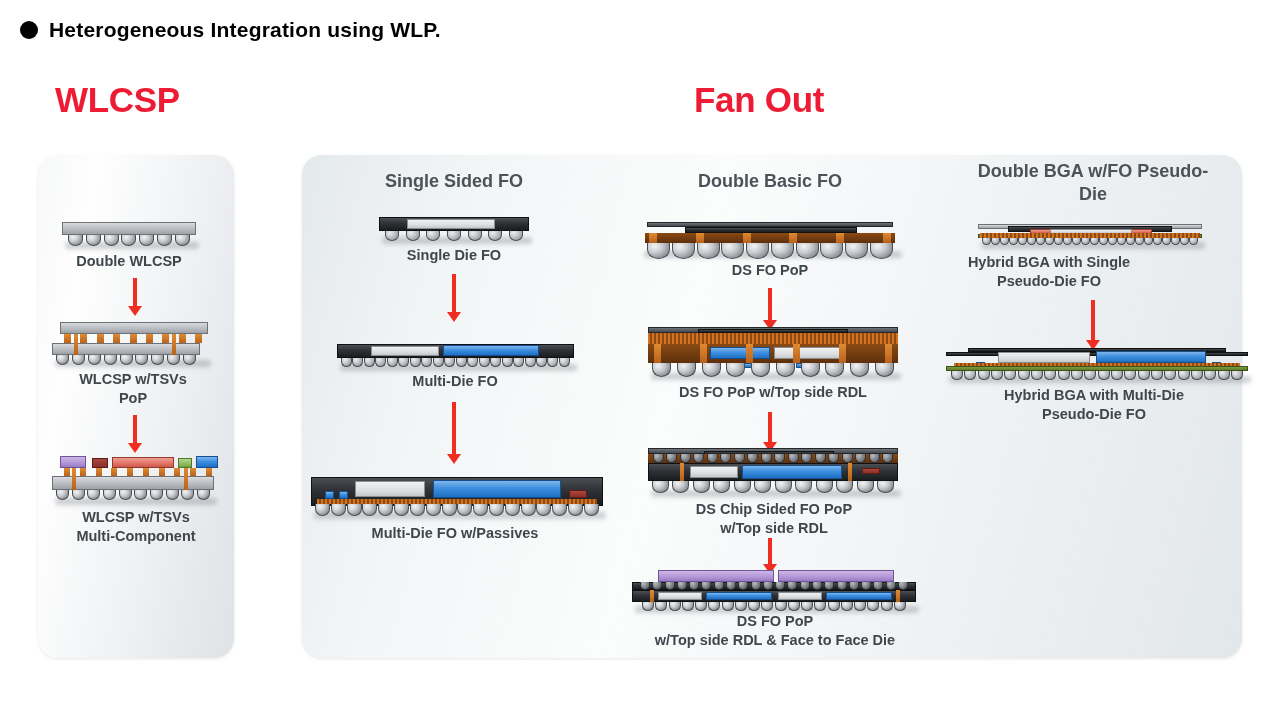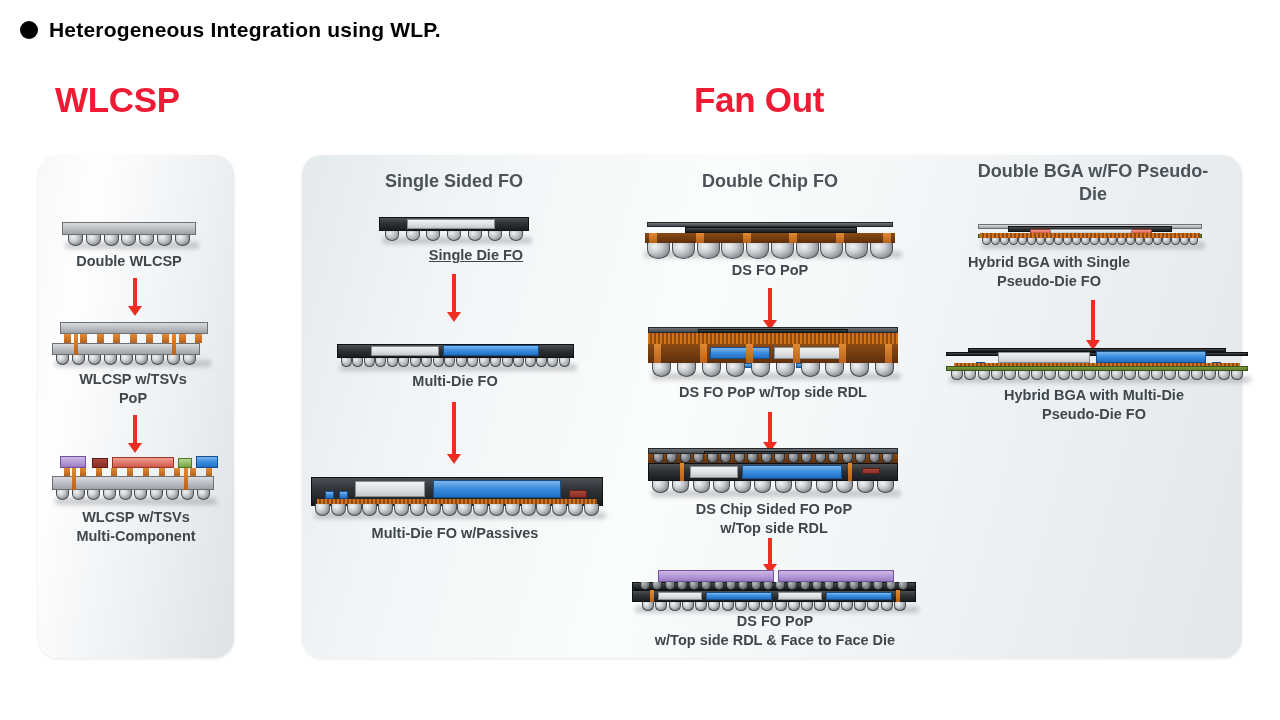--- a/index.html
+++ b/index.html
@@ -200,21 +200,21 @@
   <div class="balls" style="left:6px;top:14px;width:138px;">
     <i class="ball-sm" style="width:12px;height:9px;"></i>
       <i class="ball-sm" style="width:12px;height:9px;"></i>
     <i class="ball-sm" style="width:12px;height:9px;"></i>
       <i class="ball-sm" style="width:12px;height:9px;"></i>
     <i class="ball-sm" style="width:12px;height:9px;"></i>
       <i class="ball-sm" style="width:12px;height:9px;"></i>
     <i class="ball-sm" style="width:12px;height:9px;"></i>
   </div>
 </div>
-<div class="item-label" style="left:396px;top:246px;width:160px;text-decoration:underline;">Single Die FO</div>
+<div class="item-label" style="left:374px;top:246px;width:160px;">Single Die FO</div>
 
 <div class="arrow" style="left:447px;top:274px;height:48px;">
   <div class="shaft" style="height:38px;"></div>
     <div class="head" style="top:38px;"></div>
 </div>
 
 <div class="pkg" style="left:337px;top:344px;width:237px;height:24px;">
   <div class="shadow"></div>
   <div class="slab mold-dark" style="left:0;top:0;width:237px;height:14px;"></div>
   <div class="slab die-gray-lt" style="left:34px;top:2px;width:68px;height:10px;"></div>
@@ -274,21 +274,21 @@
     <i class="ball-lg" style="width:13px;height:11px;"></i>
       <i class="ball-lg" style="width:13px;height:11px;"></i>
     <i class="ball-lg" style="width:13px;height:11px;"></i>
       <i class="ball-lg" style="width:13px;height:11px;"></i>
     <i class="ball-lg" style="width:13px;height:11px;"></i>
       <i class="ball-lg" style="width:13px;height:11px;"></i>
   </div>
 </div>
 <div class="item-label" style="left:344px;top:524px;width:222px;">Multi-Die FO w/Passives</div>
 
-<div class="col-heading" style="left:664px;top:170px;width:212px;">Double Chip FO</div>
+<div class="col-heading" style="left:664px;top:170px;width:212px;">Double Basic FO</div>
 
 <div class="pkg" style="left:641px;top:222px;width:258px;height:33px;">
   <div class="shadow"></div>
   <div class="slab rdl" style="left:6px;top:0;width:246px;height:5px;"></div>
   <div class="slab mold-dark" style="left:44px;top:5px;width:172px;height:6px;"></div>
   <div class="slab cu-dark" style="left:4px;top:11px;width:250px;height:10px;"></div>
   <div class="pillars" style="left:8px;top:11px;width:242px;">
     <b class="copper" style="width:8px;height:10px;"></b>
       <b class="copper" style="width:8px;height:10px;"></b>
     <b class="copper" style="width:8px;height:10px;"></b>

